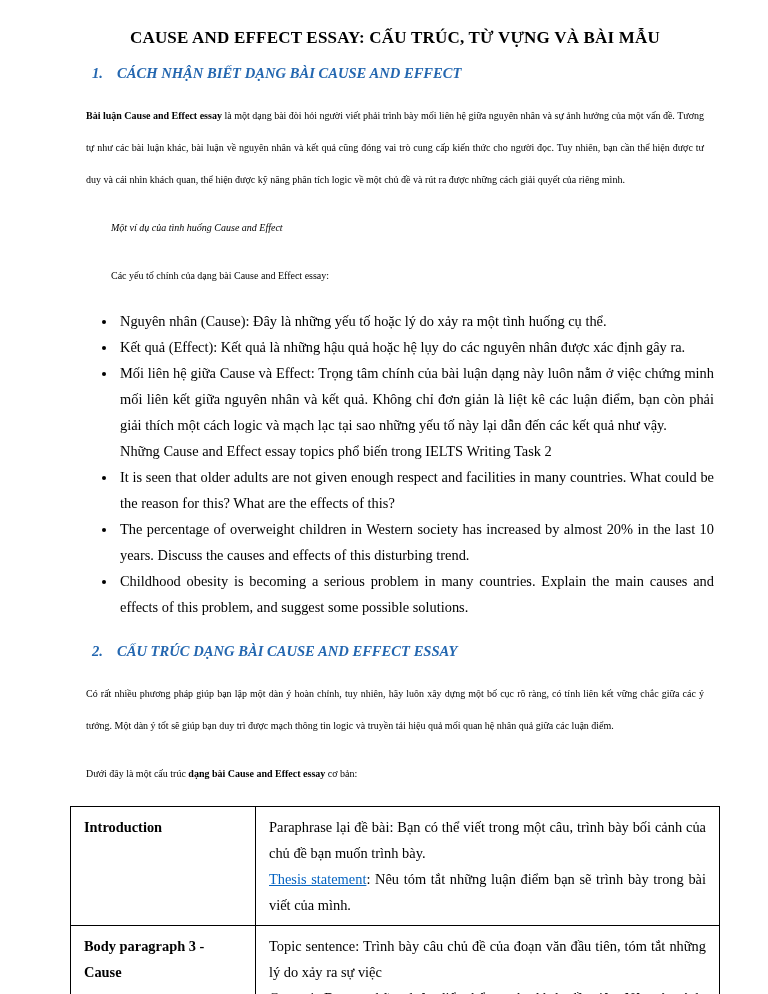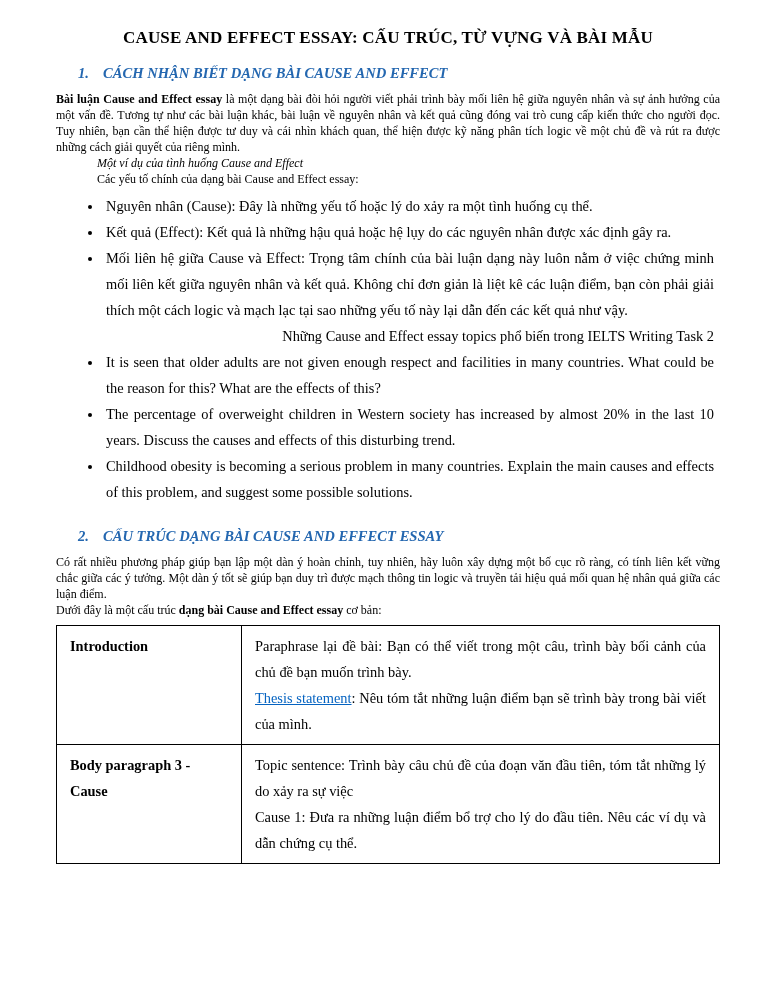--- a/index.html
+++ b/index.html
@@ -5,21 +5,21 @@
   html, body {
     margin: 0;
     padding: 0;
     background: #ffffff;
   }
   .page {
     position: relative;
     width: 768px;
     height: 994px;
     box-sizing: border-box;
-    padding: 20px 48px 0 56px;
+    padding: 20px 48px 0 70px;
     background: #ffffff;
     overflow: hidden;
     font-family: "Liberation Serif", "DejaVu Serif", serif;
     color: #000;
   }
   .title {
     font-size: 17px;
     line-height: 24px;
     font-weight: bold;
     text-align: center;
@@ -31,39 +31,39 @@
     gap: 14px;
     margin: 8px 0 7px 22px;
     color: var(--heading-blue, #2467B0);
     font-weight: bold;
     font-style: italic;
     font-size: 14.6px;
     line-height: 22px;
   }
   .sec-heading.sec2 { margin-top: 20px; }
   .body {
-    font-size: 12px;
-    line-height: 16px;
+    font-size: 10px;
+    line-height: 32px;
     text-align: justify;
-    margin: 0;
+    margin: 16px;
   }
   .indent { margin-left: 41px; }
   .italic { font-style: italic; }
   ul.bullets {
     margin: 6px;
     padding-left: 41px;
   }
   ul.bullets li {
     font-size: 14.4px;
     line-height: 26px;
     text-align: justify;
     padding-left: 3px;
   }
   .bullet-extra {
-    text-align: right;
+    text-align: left;
   }
   table.structure {
     width: 100%;
     border-collapse: collapse;
     margin-top: 7px;
     table-layout: fixed;
     border-radius: 20px;
   }
   table.structure td {
     border: 1px solid var(--table-border, #000000);

